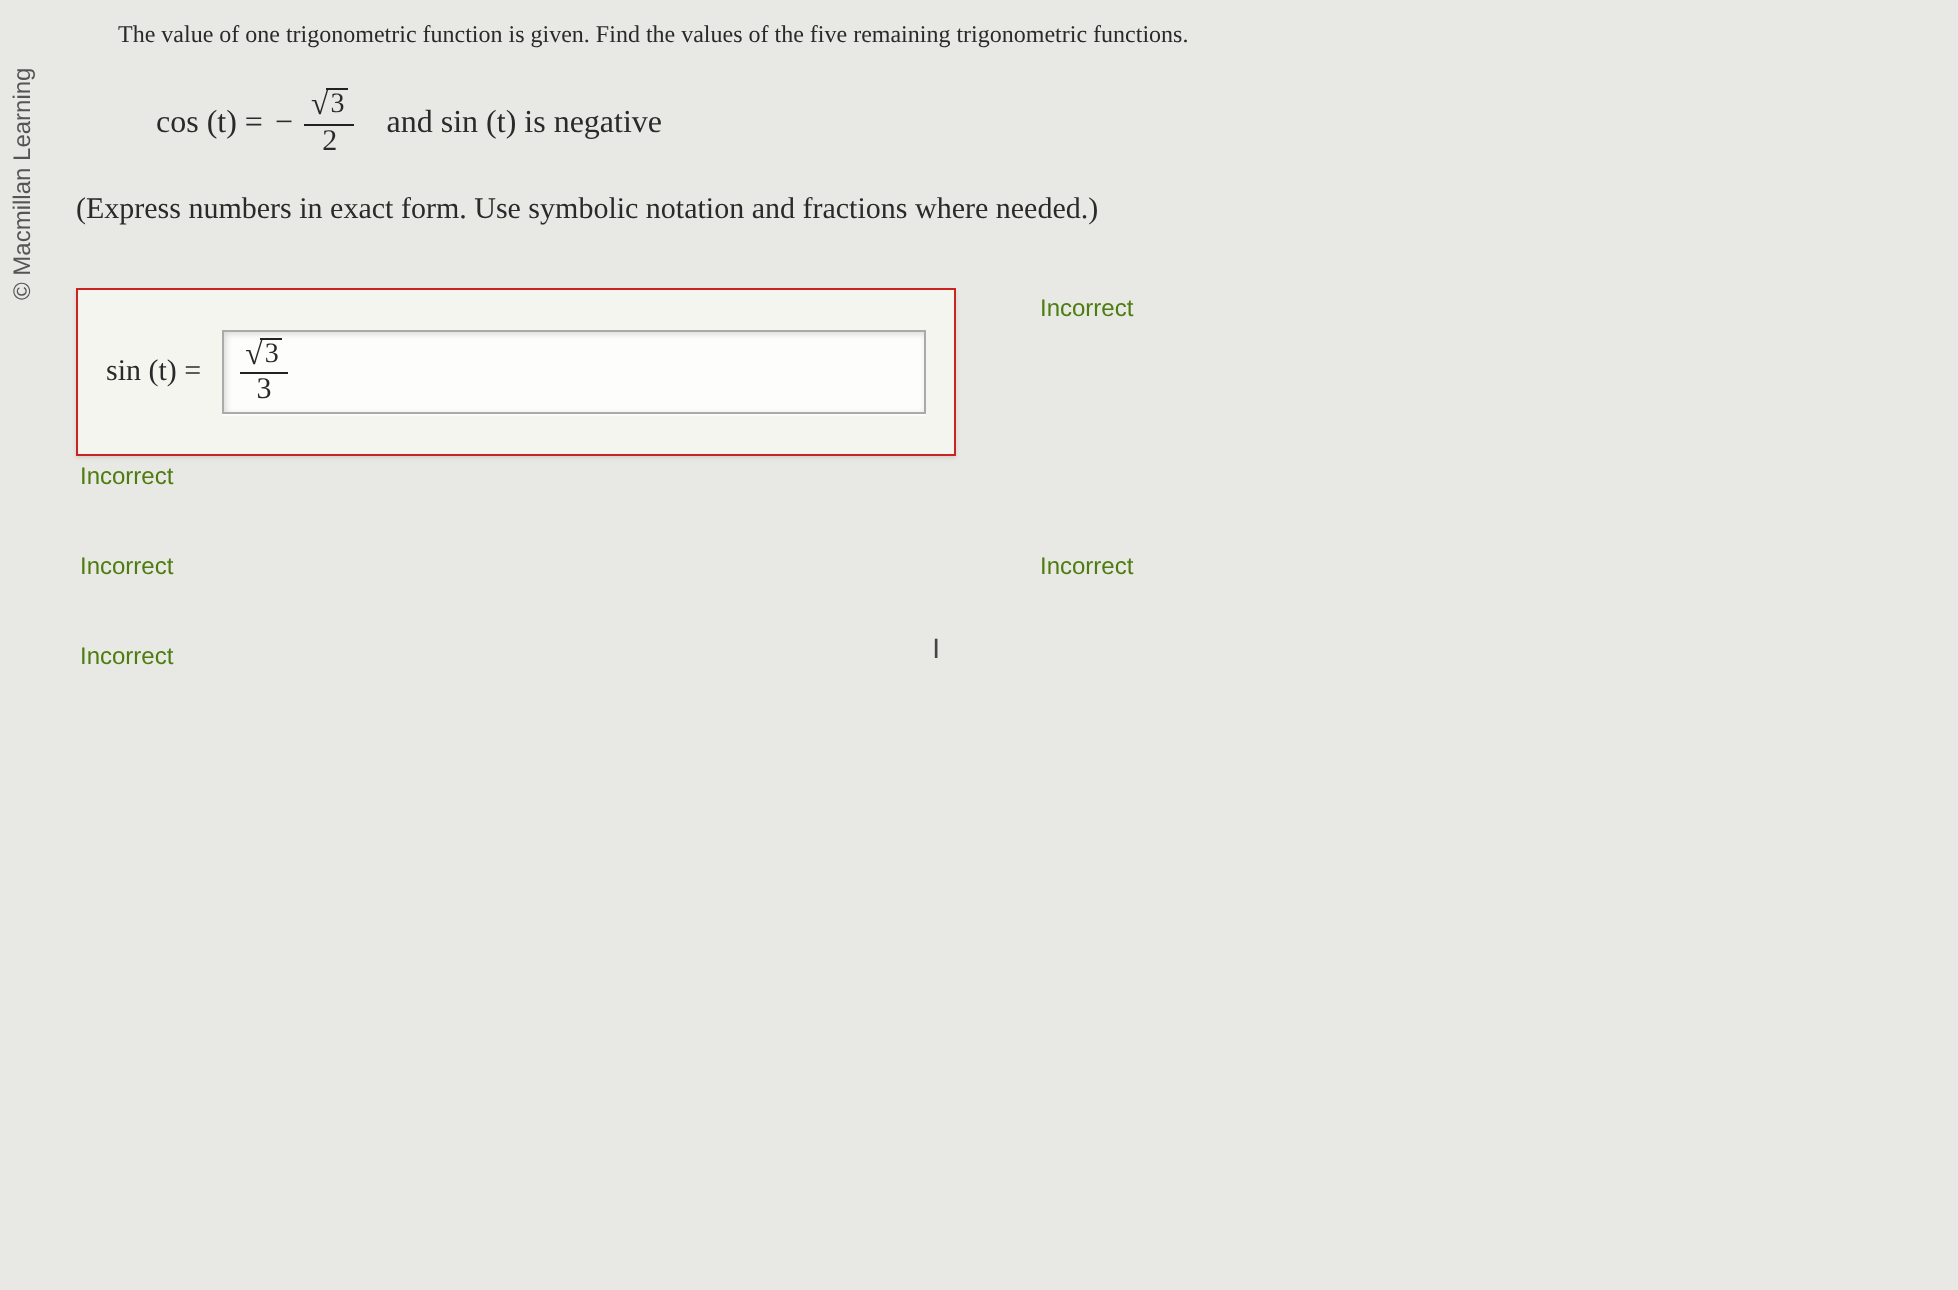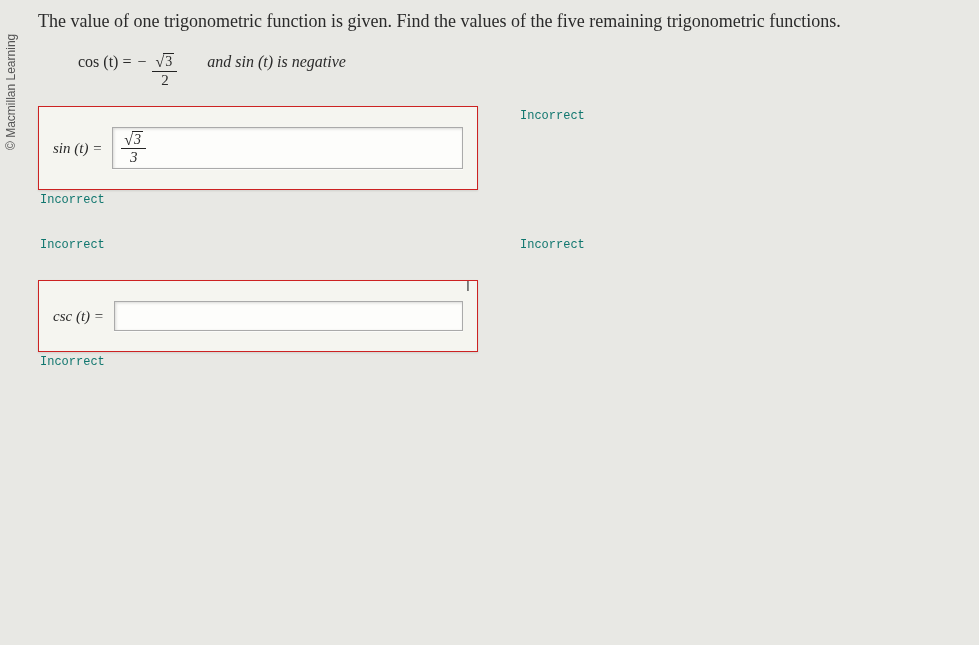--- a/index.html
+++ b/index.html
@@ -19,30 +19,31 @@
     transform-origin: left top;
     font-size: 12px;
     color: #555;
     font-family: Arial, sans-serif;
     white-space: nowrap;
   }
   .content {
     padding: 8px 20px 8px 38px;
   }
   .question-text {
-    font-size: 18px;
+    font-size: 12px;
     margin-bottom: 18px;
     line-height: 1.5;
+    margin-left: 21px;
   }
   .given {
     font-size: 16px;
     margin-left: 40px;
     margin-bottom: 18px;
     display: flex;
-    align-items: flex-start;
+    align-items: center;
     gap: 6px;
   }
   .instruction {
     font-size: 15px;
     margin-bottom: 30px;
   }
   .fraction {
     display: inline-flex;
     flex-direction: column;
     align-items: center;
@@ -77,41 +78,40 @@
   }
   .answer-box {
     border: 1px solid #c22;
     background: #f5f5f0;
     padding: 20px 14px;
     display: flex;
     align-items: center;
     gap: 10px;
     min-height: 62px;
     box-shadow: 0 1px 2px rgba(0,0,0,0.1);
-    font-style: italic;
   }
   .answer-label {
     font-size: 15px;
     white-space: nowrap;
   }
   .answer-input {
     flex: 1;
     height: 30px;
     border: 1px solid #aaa;
     background: #fdfdfb;
     box-shadow: inset 1px 1px 3px rgba(0,0,0,0.15), 0 1px 0 rgba(255,255,255,0.6);
     display: flex;
     align-items: center;
     padding-left: 8px;
   }
   .answer-input.tall { height: 42px; }
   .feedback {
-    color: #0f766e;
+    color: #4d7c0f;
     font-size: 12px;
-    font-family: Liberation Mono, monospace;
+    font-family: Liberation Sans, sans-serif;
     margin-top: 3px;
     margin-left: 2px;
   }
   .cursor-mark {
     position: absolute;
     font-family: Arial, sans-serif;
     color: #444;
     font-size: 14px;
   }
 </style>
@@ -126,23 +126,24 @@
 
   <div class="given">
     <span>cos (t) =</span>
     <span>−</span>
     <span class="fraction">
       <span class="num"><span class="sqrt">
             <span class="radicand">3</span>
           </span></span>
       <span class="den">2</span>
     </span>
-    <span style="margin-left:24px;font-style:italic;">and  sin (t) is negative</span>
+    <span style="margin-left:10px;">and  sin (t) is negative</span>
   </div>
 
+  <p class="instruction">(Express numbers in exact form. Use symbolic notation and fractions where needed.)</p>
 
   <div class="answers-grid">
 
     <div class="answer-block">
       <div class="answer-box">
         <span class="answer-label">sin (t) =</span>
         <div class="answer-input tall">
           <span class="fraction">
             <span class="num"><span class="sqrt">
                   <span class="radicand">3</span>
@@ -161,23 +162,19 @@
     <div class="answer-block">
       <div class="feedback">Incorrect</div>
     </div>
 
     <div class="answer-block">
       <div class="feedback">Incorrect</div>
     </div>
 
     <div class="answer-block" style="position:relative;">
       <span class="cursor-mark" style="right:8px; top:-2px;">I</span>
-      <div class="answer-box">
-        <span class="answer-label">csc (t) =</span>
-        <div class="answer-input"></div>
-      </div>
       <div class="feedback">Incorrect</div>
     </div>
 
     <div></div>
 
   </div>
 </div>
 
 </body></html>

